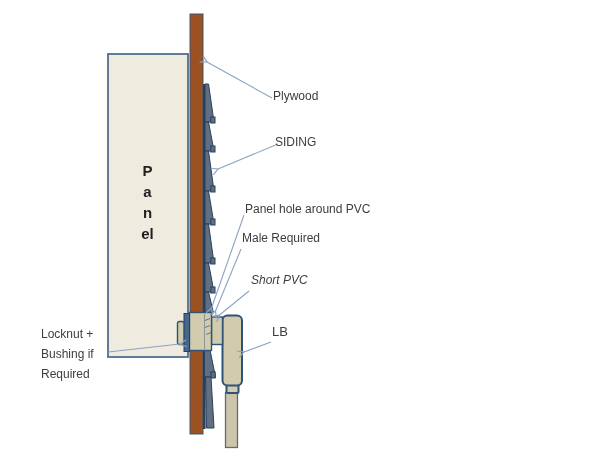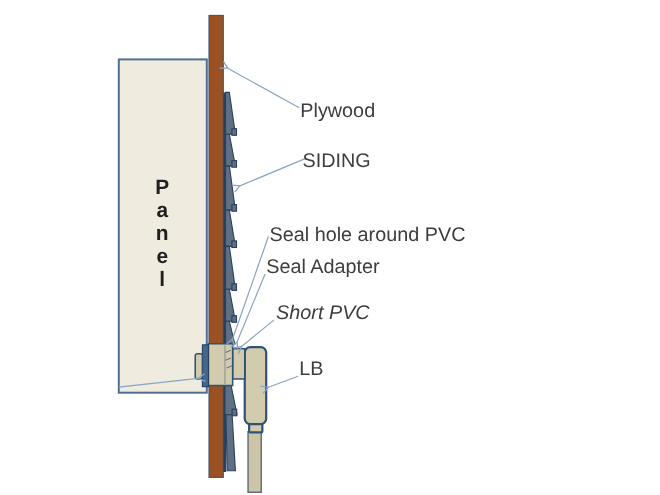--- a/index.html
+++ b/index.html
@@ -22,30 +22,30 @@
   .shape-lb      { fill: var(--fitting-fill); stroke: var(--fitting-border); stroke-width: 2; }
   .shape-locknut { fill: var(--locknut-fill); stroke: var(--siding-border);  stroke-width: 1; }
   .shape-pipe    { fill: var(--pipe-fill);    stroke: var(--pipe-border);    stroke-width: 1.3; }
   .detail-line   { stroke: var(--fitting-border); stroke-width: 0.8; opacity: 0.55; fill: none; }
   .seal-mark     { stroke: #6b7684; stroke-width: 1; fill: none; }
   .arrow-line    { stroke: var(--arrow); stroke-width: 1.1; fill: none; }
   .arrow-head    { stroke: var(--arrow); stroke-width: 1.2; fill: none; }
 
   .lbl {
     position: absolute;
-    font-size: 18px;
+    font-size: 12px;
     line-height: 1.15;
     color: var(--label-text, #3d3d3d);
     white-space: pre-line;
   }
   .lbl-locknut { line-height: 20px; }
-  .lbl-lb { font-size: 18px; }
+  .lbl-lb { font-size: 13px; }
   .lbl-panel {
     width: 15px;
-    font-size: 19px;
+    font-size: 15px;
     font-weight: bold;
     color: var(--panel-text-color, #1f1f1f);
     text-align: center;
     word-break: break-all;
     line-height: 21px;
     white-space: normal;
   }
 </style>
 </head>
 <body>
@@ -115,22 +115,25 @@
       <line x1="108" y1="352" x2="180" y2="344" class="arrow-line" marker-end="url(#ah)"></line>
     </g>
   </svg>
 
   <div class="lbl lbl-panel" style="left:140px; top:160px;">Panel</div>
 
   <div class="lbl" style="left:273px; top:90px;">Plywood</div>
 
   <div class="lbl" style="left:275px; top:136px;">SIDING</div>
 
-  <div class="lbl" style="left:245px; top:203px;">Seal hole around PVC</div>
+  <div class="lbl" style="left:245px; top:203px;">Panel hole around PVC</div>
 
-  <div class="lbl" style="left:242px; top:232px;">Seal Adapter</div>
+  <div class="lbl" style="left:242px; top:232px;">Male Required</div>
 
   <div class="lbl" style="left:251px; top:274px;font-style:italic;">Short PVC</div>
 
   <div class="lbl lbl-lb" style="left:272px; top:325px;">LB</div>
 
+  <div class="lbl lbl-locknut" style="left:41px; top:324px;">Locknut +
+Bushing if
+Required</div>
 
 </div>
 
 </body></html>

